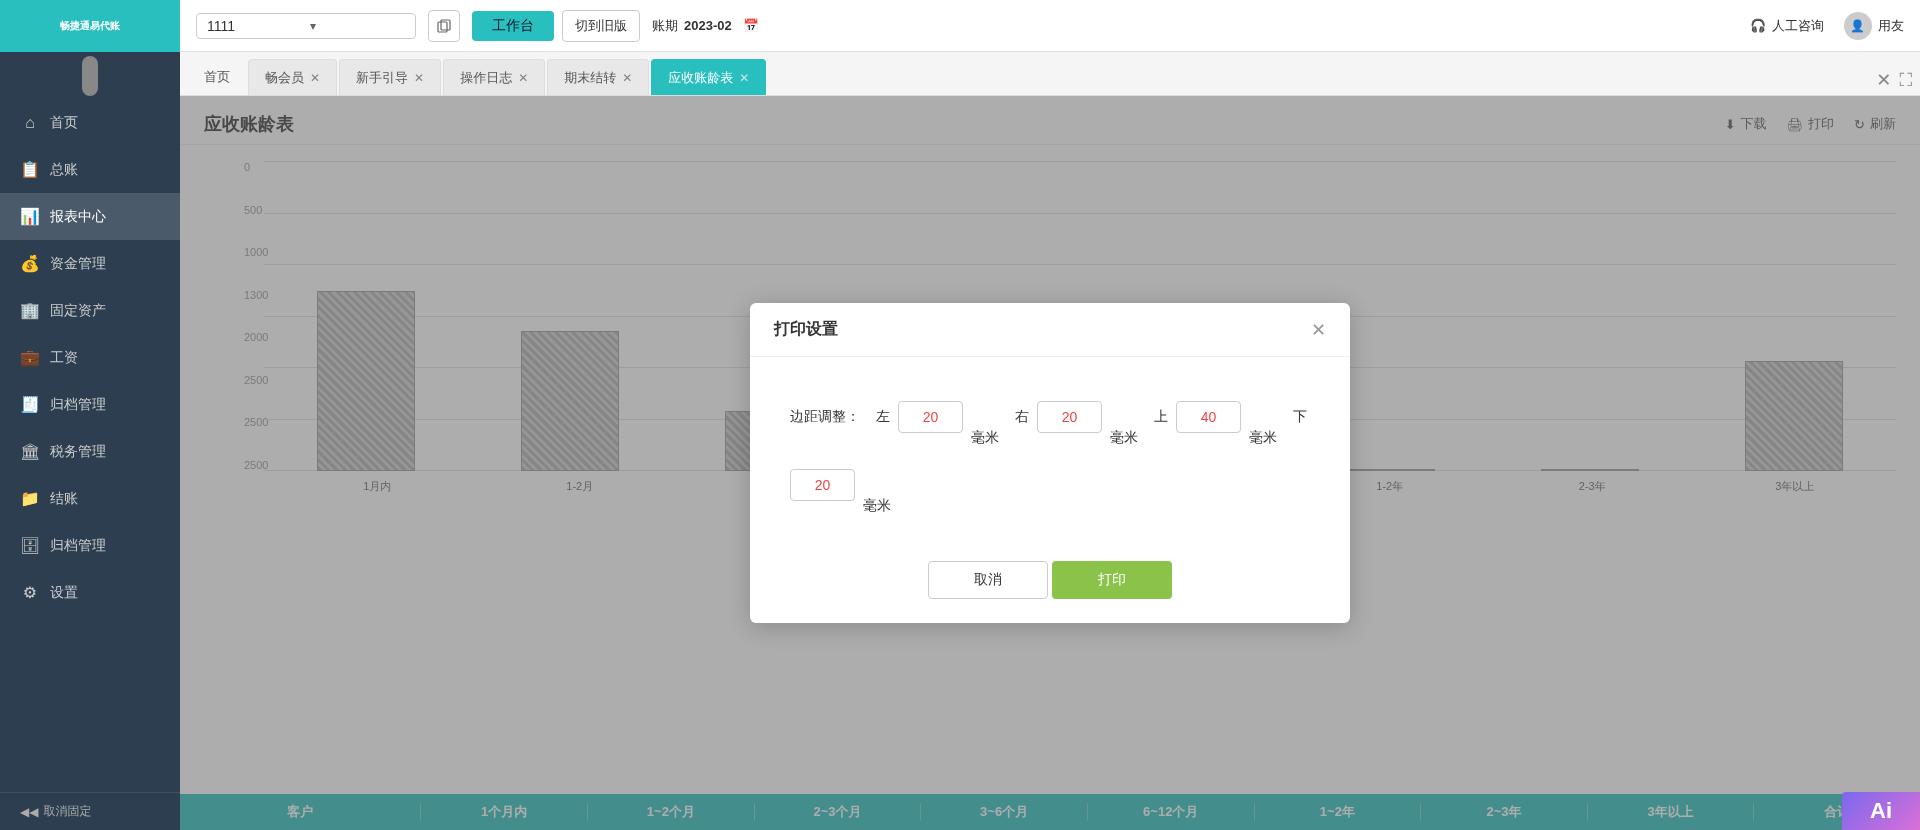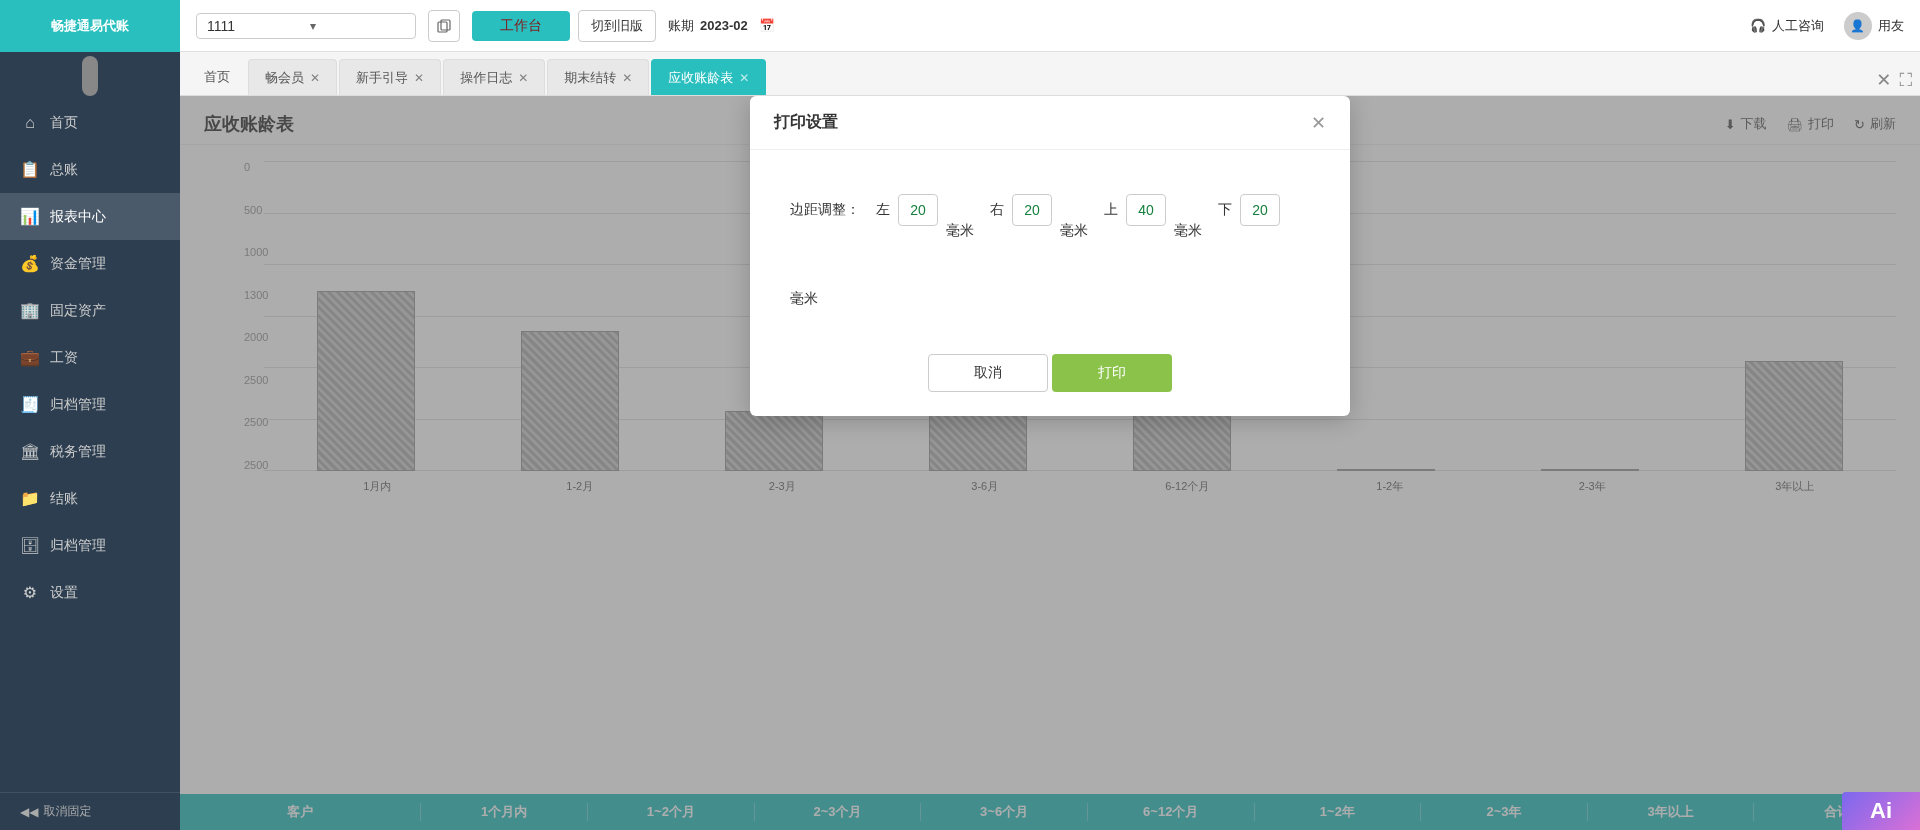--- a/index.html
+++ b/index.html
@@ -22,21 +22,21 @@
       height: 52px;
       display: flex;
       align-items: center;
       justify-content: center;
       margin-left: -16px;
       margin-right: 16px;
       flex-shrink: 0;
     }
     .logo-text {
       color: #fff;
-      font-size: 13px;
+      font-size: 10px;
       font-weight: bold;
     }
     .company-selector {
       display: flex;
       align-items: center;
       border: 1px solid #ccc;
       border-radius: 4px;
       padding: 4px 10px;
       min-width: 220px;
       cursor: pointer;
@@ -53,24 +53,24 @@
       display: flex;
       align-items: center;
       justify-content: center;
       cursor: pointer;
       background: #fff;
       color: #666;
     }
     .work-station-btn {
       margin-left: 12px;
       background: #2abfbf;
-      color: #7f1d1d;
+      color: #0f172a;
       border: none;
       border-radius: 4px;
-      padding: 6px 28px;
+      padding: 6px 20px;
       font-size: 14px;
       cursor: pointer;
     }
     .switch-old-btn {
       margin-left: 8px;
       background: #fff;
       color: #333;
       border: 1px solid #ccc;
       border-radius: 4px;
       padding: 6px 12px;
@@ -388,21 +388,21 @@
 
     
     .modal-overlay {
       position: absolute;
       top: 0;
       left: 0;
       right: 0;
       bottom: 0;
       background: rgba(0,0,0,0.3);
       display: flex;
-      align-items: flex-start;
+      align-items: center;
       justify-content: center;
       z-index: 100;
     }
 
     
     .modal {
       background: #fff;
       border-radius: 6px;
       box-shadow: 0 4px 24px rgba(0,0,0,0.2);
       width: 600px;
@@ -439,27 +439,27 @@
     .margin-label {
       font-size: 14px;
       color: #333;
       margin-right: 8px;
     }
     .margin-direction {
       font-size: 14px;
       color: #333;
     }
     .margin-input {
-      width: 40px;
+      width: 65px;
       height: 32px;
       border: 1px solid #ccc;
       border-radius: 4px;
       text-align: center;
       font-size: 14px;
-      color: #15803d;
+      color: #ef4444;
       outline: none;
     }
     .margin-unit {
       font-size: 14px;
       color: #333;
       margin-top: 42px;
     }
     .modal-footer {
       display: flex;
       align-items: center;

